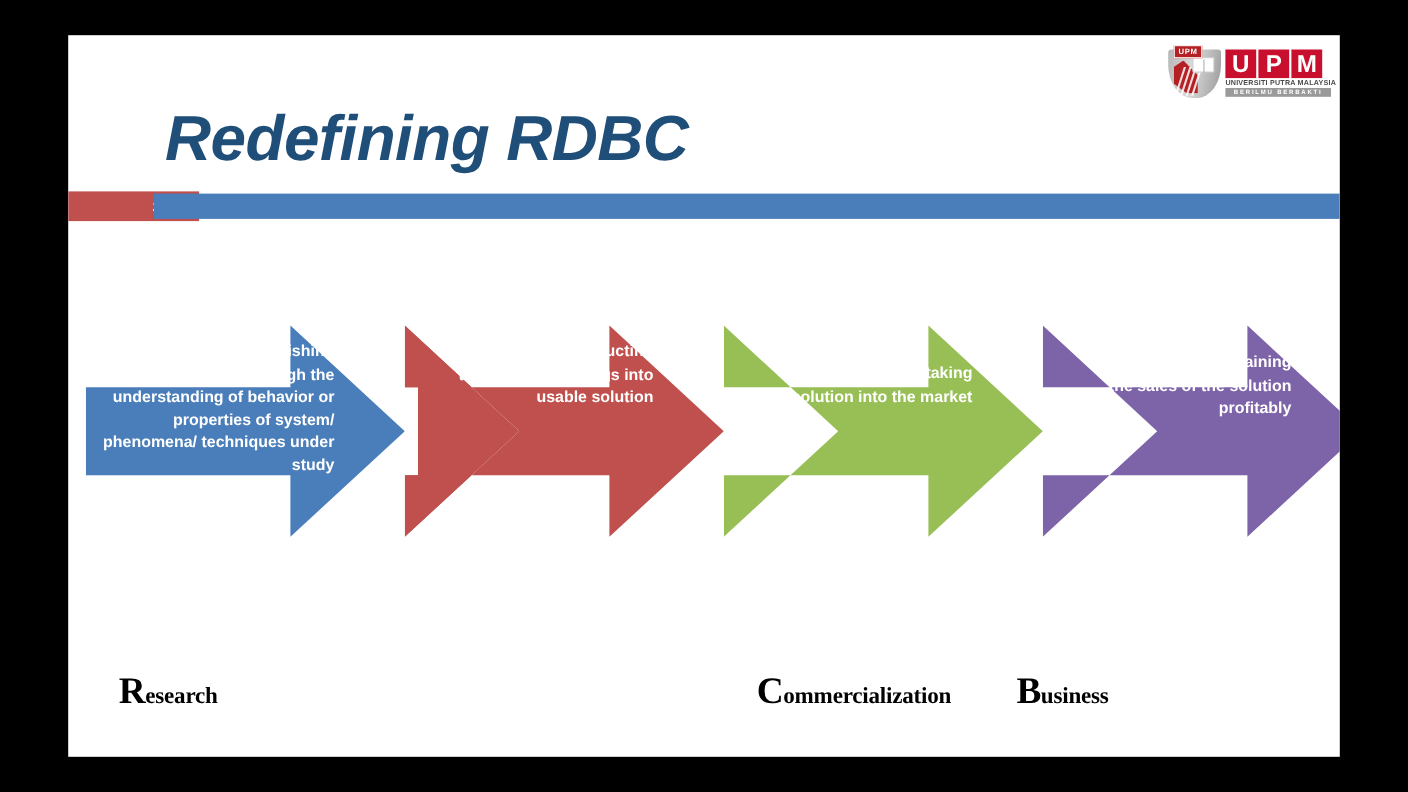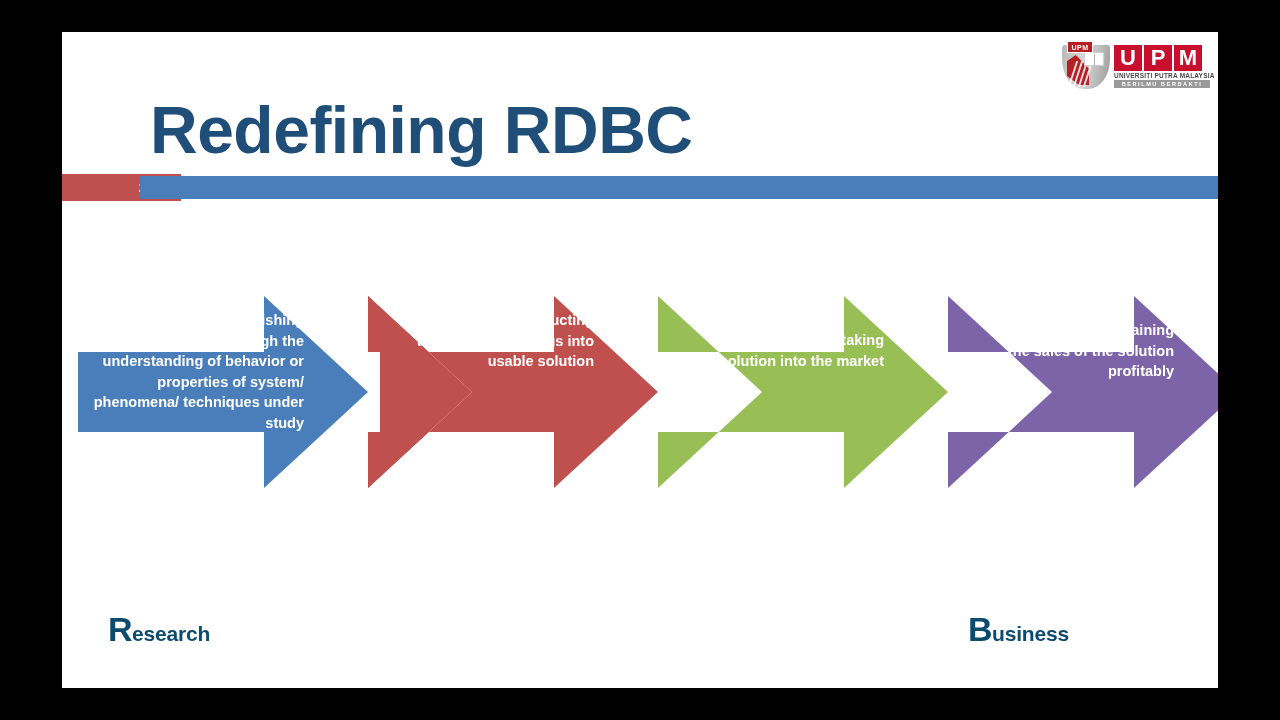--- a/index.html
+++ b/index.html
@@ -150,26 +150,27 @@
     padding: 1px 0;
     font-weight: bold;
     font-family: "Liberation Sans", sans-serif;
   }
 
   
   #title {
     position: absolute;
     left: 88px;
     top: 60px;
-    font-size: 66px;
+    font-size: 58px;
     font-weight: bold;
     color: #1f4e79;
     letter-spacing: -0.5px;
     font-family: "Liberation Sans", sans-serif;
     white-space: nowrap;
+    font-style: italic;
   }
 
   
   #pagenum {
     position: absolute;
     left: 0px;
     top: 142px;
     width: 71px;
     height: 27px;
     background: #c0504d;
@@ -227,22 +228,22 @@
   #labels {
     position: absolute;
     left: 0;
     top: 578px;
     width: 1156px;
     height: 50px;
   }
   .stage-label {
     position: absolute;
     top: 0;
-    color: #0c4a6e;
-    font-family: Liberation Sans, sans-serif;
+    color: #000000;
+    font-family: Liberation Serif, serif;
     white-space: nowrap;
   }
   .stage-label .cap {
     font-size: 34px;
     font-weight: bold;
     letter-spacing: -0.5px;
   }
   .stage-label .rest {
     font-size: 21px;
     font-weight: bold;
@@ -327,20 +328,23 @@
         </svg>
         <div class="arrow-text" style="left:42px;width:184px;top:88px;">Processes in sustaining the sales of the solution profitably</div>
       </div>
 
     </div>
 
     <div id="labels">
       <div class="stage-label" style="left:46px;">
         <span class="cap">R</span><span class="rest">esearch</span>
       </div>
-      <div class="stage-label" style="left:906px;">
+      <div class="stage-label" style="left:626px;">
+        <span class="cap">C</span><span class="rest">ommercialization</span>
+      </div>
+      <div class="stage-label" style="left:862px;">
         <span class="cap">B</span><span class="rest">usiness</span>
       </div>
     </div>
 
 
   </div>
 </div>
 
 </body></html>

